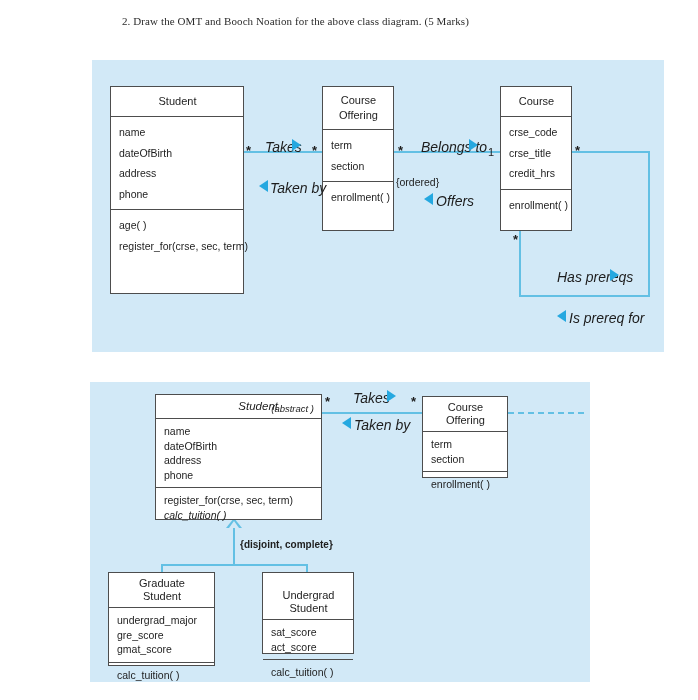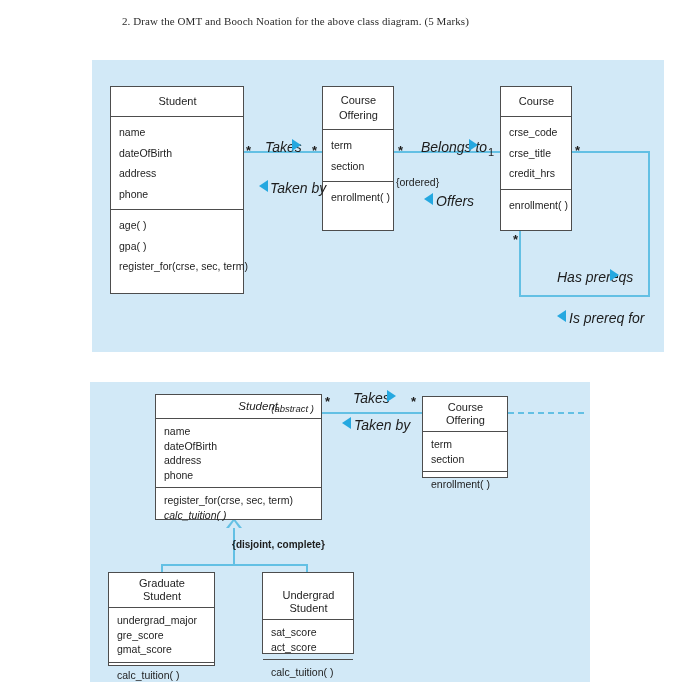--- a/index.html
+++ b/index.html
@@ -219,21 +219,20 @@
 <div class="uml-class loose" id="omt-student" style="left:110px; top:86px; width:134px; height:208px;">
   <div class="uml-compartment uml-name">Student</div>
   <div class="uml-compartment">
     <div class="uml-row">name</div>
     <div class="uml-row">dateOfBirth</div>
     <div class="uml-row">address</div>
     <div class="uml-row">phone</div>
   </div>
   <div class="uml-compartment">
     <div class="uml-row">age( )</div>
-    <div class="uml-row">gpa( )</div>
     <div class="uml-row">register_for(crse, sec, term)</div>
   </div>
 </div>
 
 <div class="uml-class loose" id="omt-offering" style="left:322px; top:86px; width:72px; height:145px;">
   <div class="uml-compartment uml-name" style="padding-top:6px;padding-bottom:6px;">
     <div>Course</div>
     <div>Offering</div>
   </div>
   <div class="uml-compartment">
@@ -357,13 +356,13 @@
 
 <div class="role" style="left:353px; top:392px;">Takes</div>
 <div class="tri tri-right" style="left:387px; top:390px;"></div>
 
 <div class="tri tri-left" style="left:342px; top:417px;"></div>
 <div class="role" style="left:354px; top:419px;">Taken by</div>
 
 <div class="mult mult-star" style="left:325px; top:396px;">*</div>
 <div class="mult mult-star" style="left:411px; top:396px;">*</div>
 
-<div class="gen-note" style="left:232px; top:539px;">{disjoint, complete}</div>
+<div class="gen-note" style="left:240px; top:539px;">{disjoint, complete}</div>
 
 </body></html>

